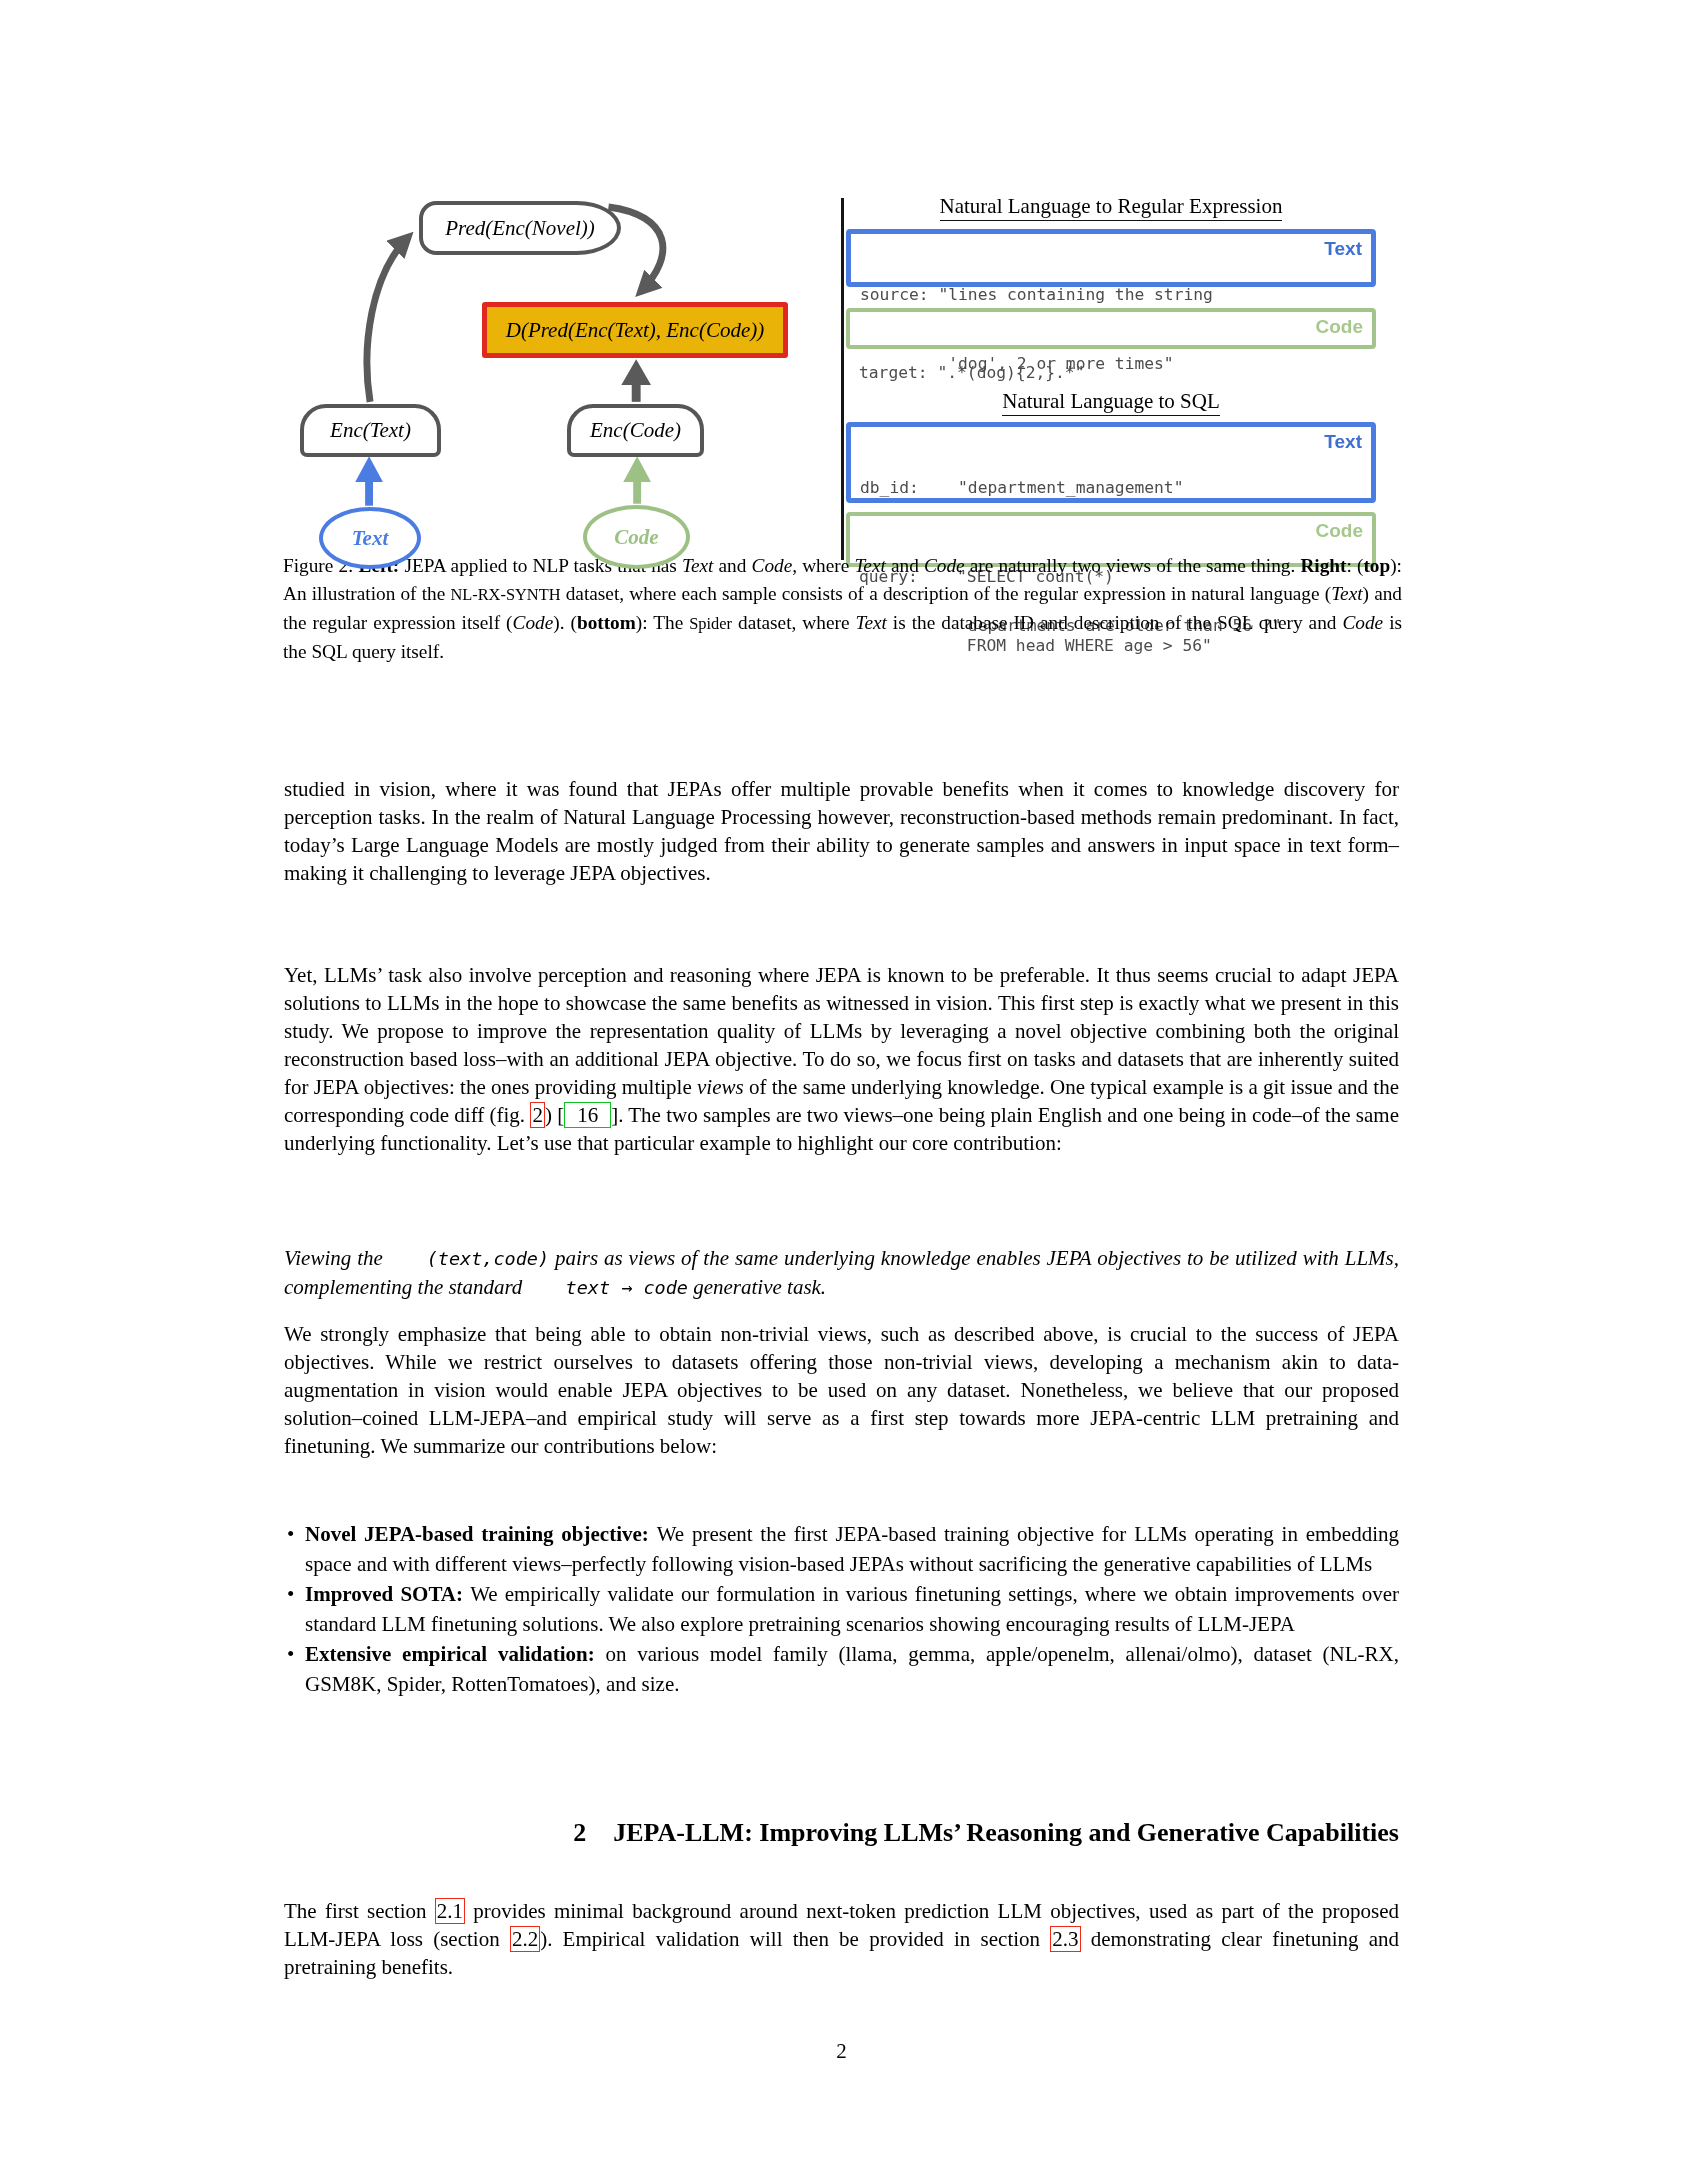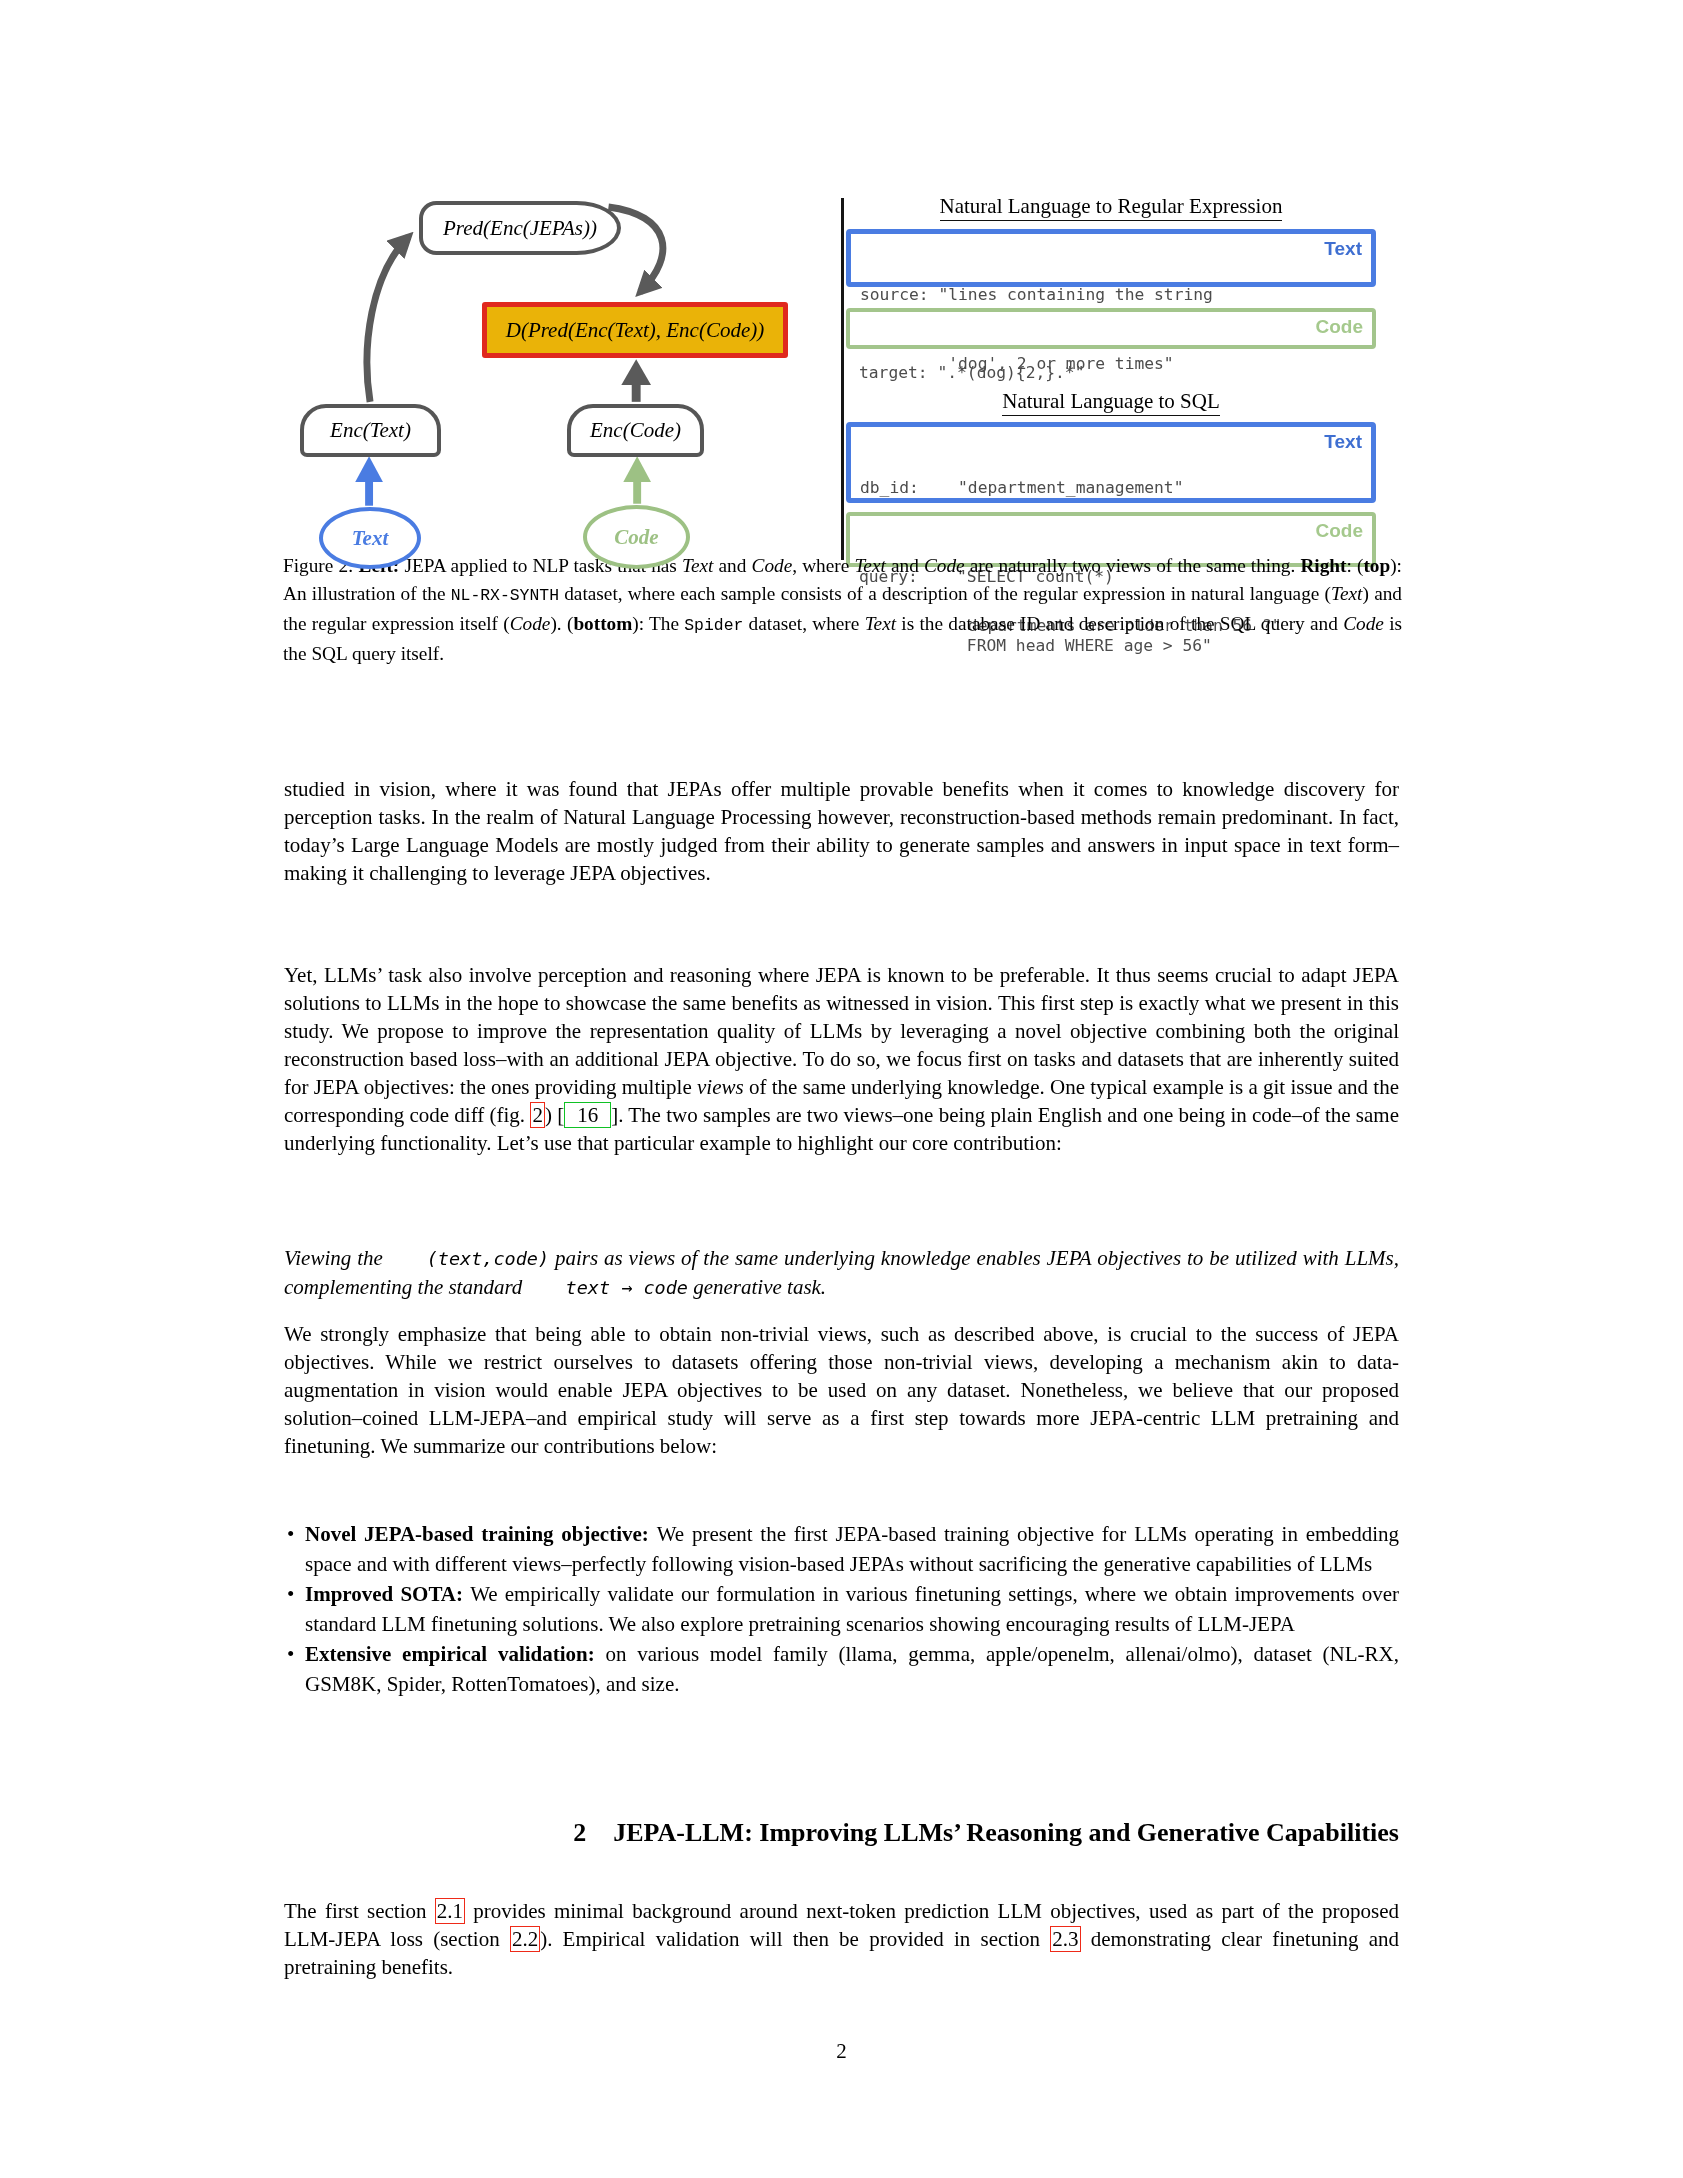--- a/index.html
+++ b/index.html
@@ -68,21 +68,21 @@
                  font-size:26px; font-weight:bold;text-align:right; }
   .sec-num { margin-right:27px; }
 
   .page-number { position:absolute; left:0; top:2039px; width:1683px; text-align:center; font-size:21px; }
 
   
   .seg-plain {}
   .seg-bold { font-weight:bold; }
   .seg-italic { font-style:italic; }
   .seg-math { font-style:italic; }
-  .seg-mono { font-family:Liberation Mono, monospace; font-size:0.85em; }
+  .seg-mono { font-family:Liberation Serif, serif; font-size:0.85em; }
   .seg-mono-italic { font-family:"DejaVu Sans Mono", monospace; font-style:italic; font-size:0.88em;margin-left:38px; }
   .seg-link-red { border:1.7px solid #ee2a18; padding:0 1px; }
   .seg-link-green { border:1.7px solid #0fc224; padding:0 12px; }
 </style>
 </head>
 <body>
 
 <div class="page">
 
   <div class="figure">
@@ -102,21 +102,21 @@
         <line x1="356" y1="211" x2="356" y2="192" stroke="#5a5a5a" stroke-width="9"></line>
         <polygon points="356,168 341,194 371,194" fill="#5a5a5a"></polygon>
 
         <line x1="86" y1="316" x2="86" y2="290" stroke="#4a7ce2" stroke-width="8"></line>
         <polygon points="86,266 72,292 100,292" fill="#4a7ce2"></polygon>
 
         <line x1="357" y1="314" x2="357" y2="290" stroke="#9dc184" stroke-width="8"></line>
         <polygon points="357,266 343,292 371,292" fill="#9dc184"></polygon>
       </svg>
       <div class="node node-pred">
-        <span>Pred(Enc(JEPAs))</span>
+        <span>Pred(Enc(Novel))</span>
       </div>
       <div class="node node-loss">
         <span>D(Pred(Enc(Text), Enc(Code))</span>
       </div>
       <div class="node node-enc node-enc-text">
         <span>Enc(Text)</span>
       </div>
       <div class="node node-enc node-enc-code">
         <span>Enc(Code)</span>
       </div>

